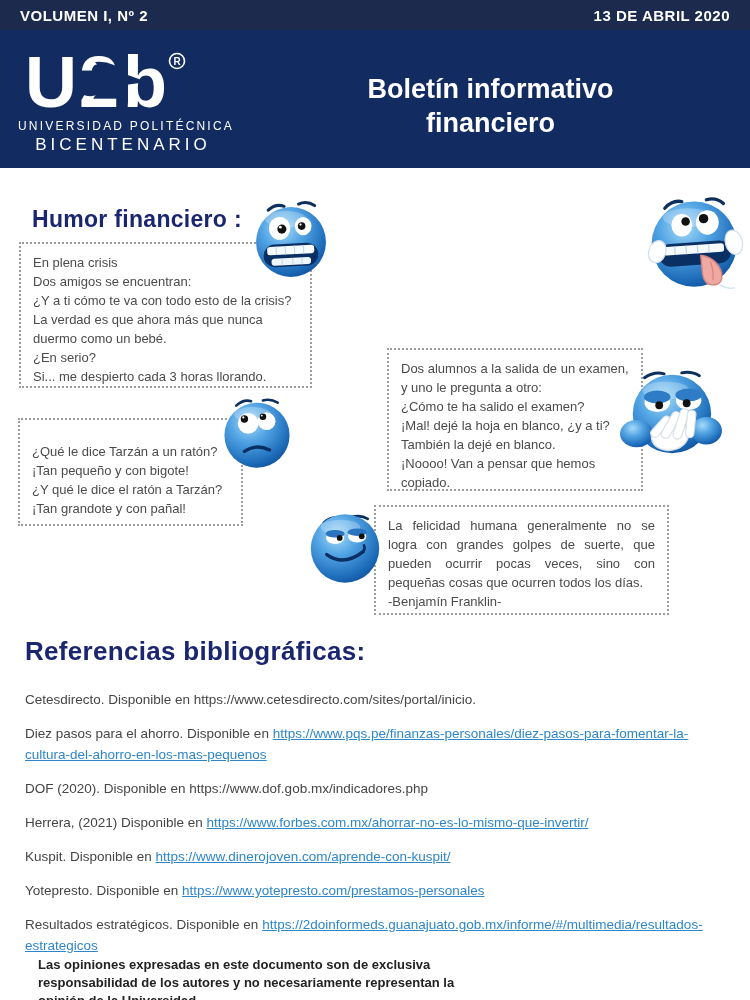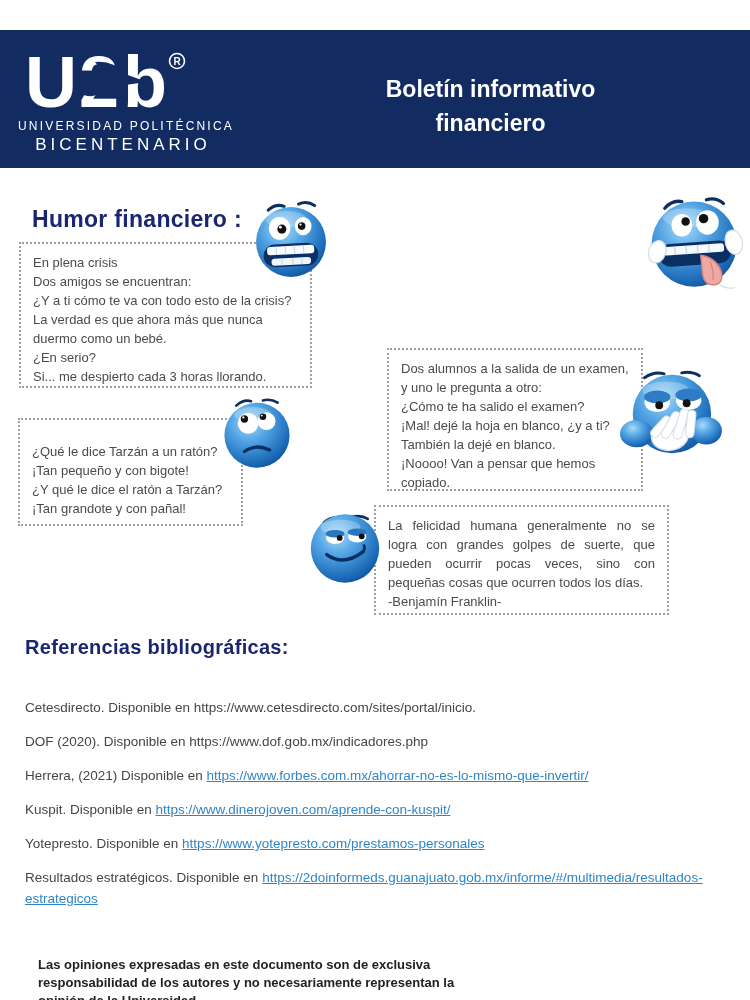--- a/index.html
+++ b/index.html
@@ -11,25 +11,25 @@
   .topbar { position:absolute; left:0; top:0; width:750px; height:30px; background:#1c2b4d;
             display:flex; justify-content:space-between; align-items:center; padding:0 20px; }
   .topbar span { color:#ffffff; font-size:15px; font-weight:bold; letter-spacing:0.5px; }
 
   
   .banner { position:absolute; left:0; top:30px; width:750px; height:138px; background:#122b61; }
   .logo { position:absolute; left:18px; top:22px; width:210px; text-align:center; color:#ffffff; }
   .logo-univ { font-size:12px; letter-spacing:2.2px; margin-top:3px; white-space:nowrap; }
   .logo-camp { font-size:17px; letter-spacing:4px; margin-top:2px; white-space:nowrap; }
   .banner-title { position:absolute; left:348px; top:42px; width:285px; text-align:center;
-                  color:#ffffff; font-size:23px; font-weight:bold; line-height:34px; white-space:pre-line; }
+                  color:#ffffff; font-size:27px; font-weight:bold; line-height:34px; white-space:pre-line; }
 
   
   .humor-heading { position:absolute; left:32px; top:206px; color:#1b2670; font-size:23px; font-weight:bold; letter-spacing:0.3px; }
-  .refs-heading  { color:#1b2670; font-size:20px; font-weight:bold; letter-spacing:0.3px; margin-bottom:38px; }
+  .refs-heading  { color:#1b2670; font-size:26px; font-weight:bold; letter-spacing:0.3px; margin-bottom:22px; }
 
   .joke { position:absolute; border:2px dotted #9e9e9e; background:transparent; color:#4b4b4b;
           font-size:13px; line-height:19px; padding:9px 12px; }
   .joke .txt { white-space:pre-line; }
   .justify .txt { text-align:justify; }
   .b1 { left:19px;  top:242px; width:293px; height:146px; }
   .b2 { left:390px; top:211px; width:263px; height:131px; }
   .b3 { left:387px; top:348px; width:256px; height:143px; }
   .b4 { left:18px;  top:418px; width:225px; height:108px; padding-top:22px; }
   .b5 { left:374px; top:505px; width:295px; height:110px; }
@@ -50,20 +50,24 @@
   .footer-disclaimer { position:absolute; left:38px; top:956px; width:448px; font-size:13px; font-weight:bold;
                        color:#222222; line-height:18px; }
   .footer-credit { position:absolute; left:535px; top:951px; width:190px; font-size:13px; font-weight:bold;
                    color:#222222; line-height:18px; white-space:pre-line; }
 </style>
 </head>
 <body>
 
 <div class="page">
 
+  <div class="topbar">
+    <span>VOLUMEN I, Nº 2</span>
+    <span>13 DE ABRIL 2020</span>
+  </div>
 
   <div class="banner">
     <div class="logo">
       <svg width="196" height="60" viewBox="0 0 196 60">
         <text x="0" y="55" font-family="Liberation Sans, sans-serif" font-size="72" font-weight="bold" fill="#ffffff">U</text>
         <text x="54" y="55" font-family="Liberation Sans, sans-serif" font-size="72" font-weight="bold" fill="#ffffff">2</text>
         <text x="98" y="55" font-family="Liberation Sans, sans-serif" font-size="72" font-weight="bold" fill="#ffffff">b</text>
 
         <path fill="#122b61" d="M52,30 Q62,18 78,20 L70,10 Q88,8 100,22 L122,30 L100,33 Q92,44 78,41 Q64,48 54,40 Q48,35 52,30 Z"></path>
         <circle cx="152" cy="9" r="7.5" fill="none" stroke="#ffffff" stroke-width="1.6"></circle>
@@ -246,20 +250,21 @@
       <ellipse cx="66" cy="32.5" rx="12.5" ry="5" fill="#2a74c0"></ellipse>
       <circle cx="72" cy="38" r="3.8" fill="#111111"></circle>
       <path d="M26,62 Q48,78 74,58" stroke="#0a2f63" stroke-width="4.5" fill="none" stroke-linecap="round"></path>
       <path d="M74,58 q3,-4 1,-8" stroke="#0a2f63" stroke-width="3.5" fill="none" stroke-linecap="round"></path>
     </svg>
   </div>
 
   <div class="references">
     <div class="refs-heading">Referencias bibliográficas:</div>
     <p class="ref"><span>Cetesdirecto. Disponible en https://www.cetesdirecto.com/sites/portal/inicio.</span><a></a></p>
+    <p class="ref"><span>Diez pasos para el ahorro. Disponible en </span><a>https://www.pqs.pe/finanzas-personales/diez-pasos-para-fomentar-la-cultura-del-ahorro-en-los-mas-pequenos</a></p>
     <p class="ref"><span>DOF (2020). Disponible en https://www.dof.gob.mx/indicadores.php</span><a></a></p>
     <p class="ref"><span>Herrera, (2021) Disponible en </span><a>https://www.forbes.com.mx/ahorrar-no-es-lo-mismo-que-invertir/</a></p>
     <p class="ref"><span>Kuspit. Disponible en </span><a>https://www.dinerojoven.com/aprende-con-kuspit/</a></p>
     <p class="ref"><span>Yotepresto. Disponible en </span><a>https://www.yotepresto.com/prestamos-personales</a></p>
     <p class="ref"><span>Resultados estratégicos. Disponible en </span><a>https://2doinformeds.guanajuato.gob.mx/informe/#/multimedia/resultados-estrategicos</a></p>
   </div>
 
   <div class="footer-disclaimer">Las opiniones expresadas en este documento son de exclusiva responsabilidad de los autores y no necesariamente representan la opinión de la Universidad.</div>
 
 </div>

